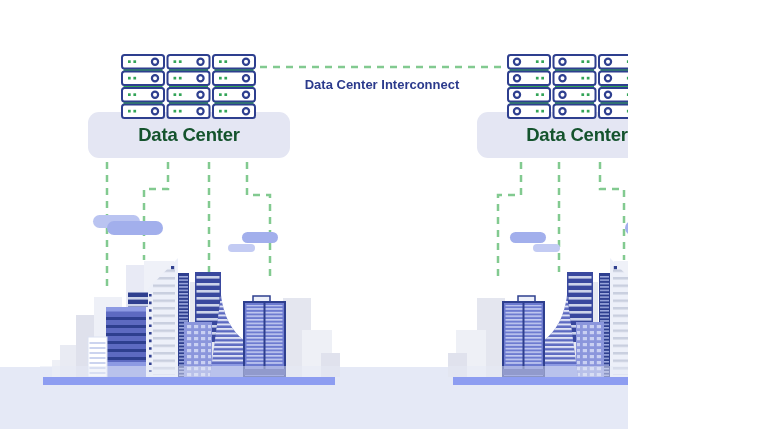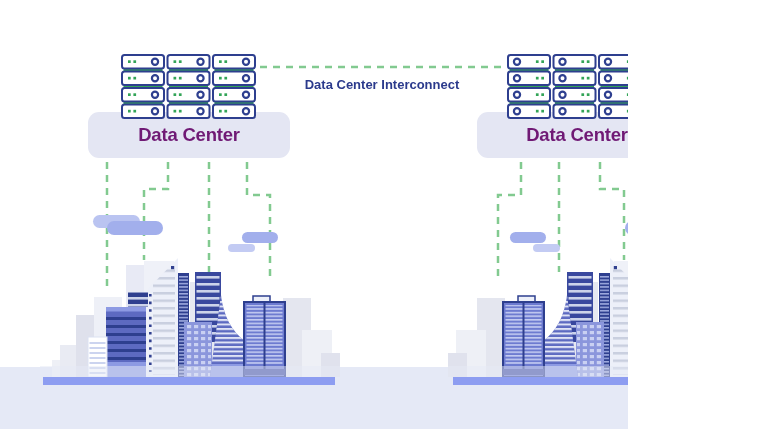--- a/index.html
+++ b/index.html
@@ -8,21 +8,21 @@
     background:#ffffff;font-family:Liberation Sans, sans-serif;
   }
   .band{position:absolute;left:0;top:367px;width:768px;height:62px;background:#e5e9f6;}
   .dc-box{
     position:absolute;top:112px;height:46px;border-radius:11px;background:#e4e6f3;
     display:flex;align-items:center;justify-content:center;
   }
   .dc-box.left{left:88px;width:202px;}
   .dc-box.right{left:477px;width:200px;}
   .dc-label{
-    font-size:18.5px;font-weight:bold;color:#701a75;letter-spacing:-0.2px;white-space:nowrap;
+    font-size:18.5px;font-weight:bold;color:#14532d;letter-spacing:-0.2px;white-space:nowrap;
   }
   .rack{position:absolute;top:54px;width:135px;height:66px;}
   .rack.left{left:121px;}
   .rack.right{left:507px;transform:scaleX(-1);}
   .city{position:absolute;top:157px;width:300px;height:230px;}
   .city.left{left:40px;}
   .city.right{left:448px;transform:scaleX(-1);}
   .drop-lines{position:absolute;top:157px;width:300px;height:230px;}
   .drop-lines.left{left:40px;}
   .drop-lines.right{left:428px;transform:scaleX(-1);}

